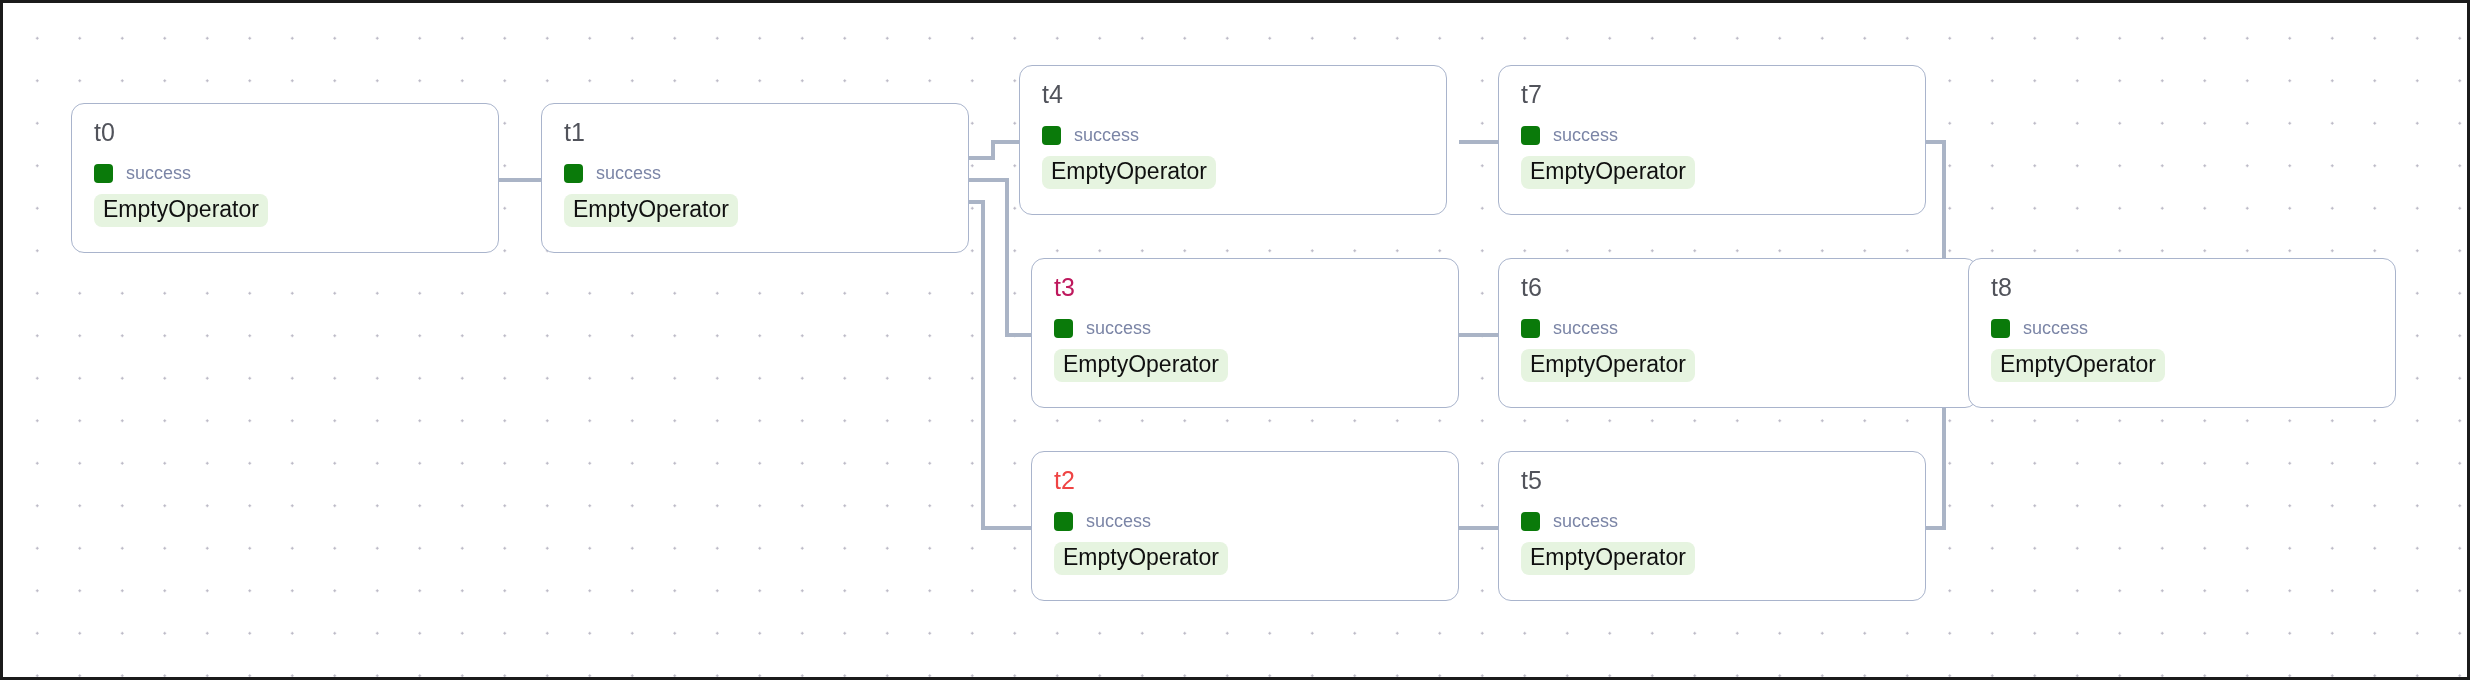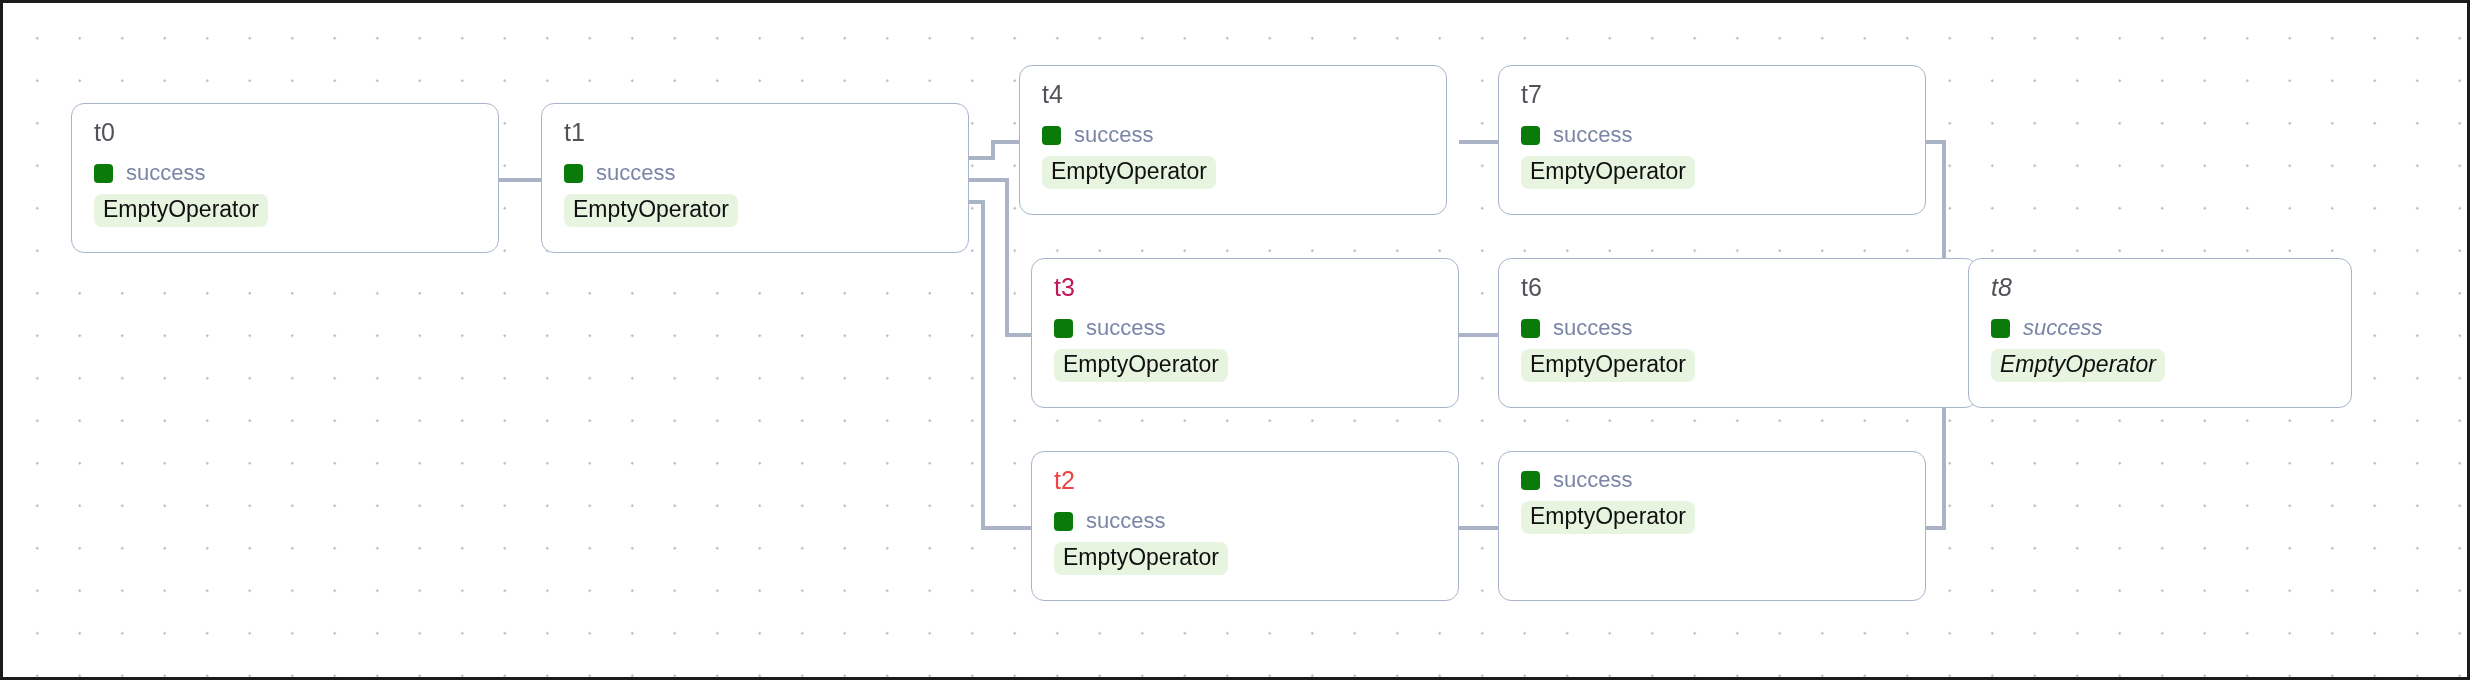--- a/index.html
+++ b/index.html
@@ -68,21 +68,21 @@
   }
 
   .status-swatch {
     width: 19px;
     height: 19px;
     border-radius: 4px;
     flex: none;
   }
 
   .status-text {
-    font-size: 22px;
+    font-size: 18px;
     color: #7b85a6;
     line-height: 1;
   }
 
   .node-operator {
     align-self: flex-start;
     font-size: 23px;
     color: #101010;
     background: #e6f4e0;
     border-radius: 8px;
@@ -158,39 +158,40 @@
 
   <div class="node" style="left: 1495px; top: 255px; width: 480px; height: 150px; border-color: rgb(169, 180, 204); background: rgb(255, 255, 255);">
     <div class="node-title" style="color: rgb(81, 83, 91);">t6</div>
     <div class="node-status-row">
       <span class="status-swatch" style="background: rgb(10, 122, 10);"></span>
       <span class="status-text" style="color: rgb(123, 133, 166);">success</span>
     </div>
     <div class="node-operator" style="background: rgb(230, 244, 224); color: rgb(16, 16, 16);">EmptyOperator</div>
   </div>
 
-  <div class="node" style="left: 1965px; top: 255px; width: 384px; height: 150px; border-color: rgb(169, 180, 204); background: rgb(255, 255, 255); font-style: italic;">
+  <div class="node" style="left: 1965px; top: 255px; width: 428px; height: 150px; border-color: rgb(169, 180, 204); background: rgb(255, 255, 255);">
     <div class="node-title" style="color: rgb(81, 83, 91);">t8</div>
     <div class="node-status-row">
       <span class="status-swatch" style="background: rgb(10, 122, 10);"></span>
       <span class="status-text" style="color: rgb(123, 133, 166);">success</span>
     </div>
     <div class="node-operator" style="background: rgb(230, 244, 224); color: rgb(16, 16, 16);">EmptyOperator</div>
   </div>
 
   <div class="node" style="left: 1028px; top: 448px; width: 428px; height: 150px; border-color: rgb(169, 180, 204); background: rgb(255, 255, 255);">
     <div class="node-title" style="color: #ef4444;">t2</div>
     <div class="node-status-row">
       <span class="status-swatch" style="background: rgb(10, 122, 10);"></span>
       <span class="status-text" style="color: rgb(123, 133, 166);">success</span>
     </div>
     <div class="node-operator" style="background: rgb(230, 244, 224); color: rgb(16, 16, 16);">EmptyOperator</div>
   </div>
 
   <div class="node" style="left: 1495px; top: 448px; width: 428px; height: 150px; border-color: rgb(169, 180, 204); background: rgb(255, 255, 255);">
+    <div class="node-title" style="color: rgb(81, 83, 91);">t5</div>
     <div class="node-status-row">
       <span class="status-swatch" style="background: rgb(10, 122, 10);"></span>
       <span class="status-text" style="color: rgb(123, 133, 166);">success</span>
     </div>
     <div class="node-operator" style="background: rgb(230, 244, 224); color: rgb(16, 16, 16);">EmptyOperator</div>
   </div>
 </div>
 
 </div>
 

